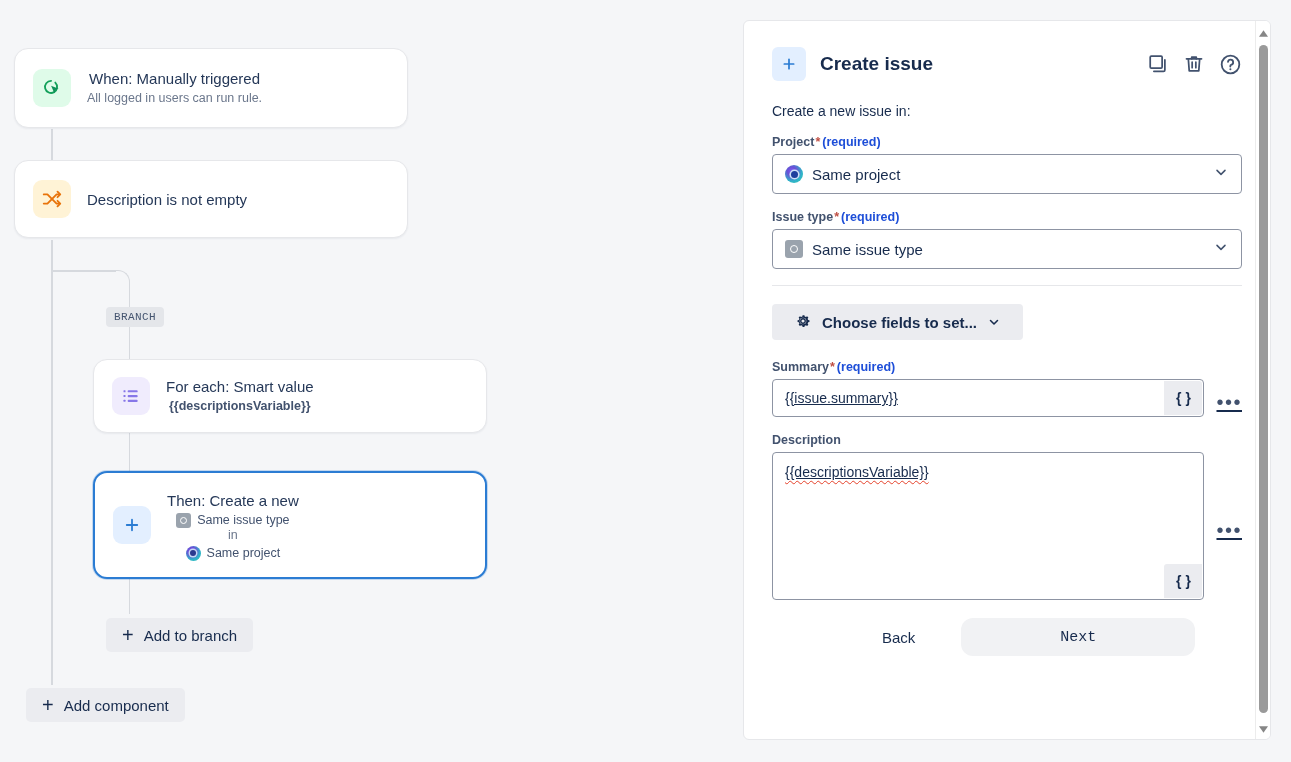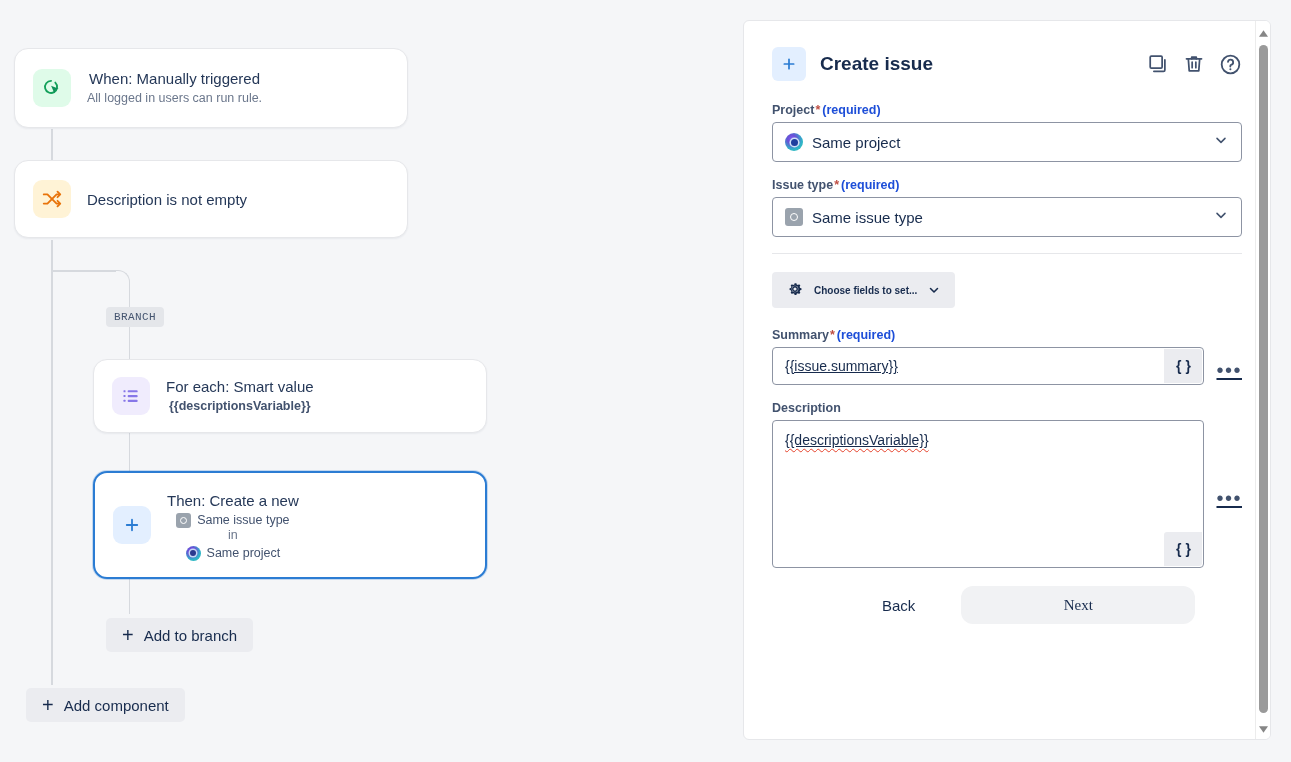--- a/index.html
+++ b/index.html
@@ -135,22 +135,22 @@
     width: 18px; height: 18px; border-radius: 3px; background: #9aa3ad; margin-right: 9px;
     display:inline-flex; align-items:center; justify-content:center;
   }
   .sq-lg .ring { width: 8px; height: 8px; border: 1.6px solid #fff; border-radius: 50%; }
 
   .divider { height: 1px; background: #e6e7ea; margin: 14px 0 18px 0; }
 
   .chooser {
     display: inline-flex; align-items: center; gap: 10px;
     background: #ebecf0; border: none; border-radius: 4px;
-    height: 36px; padding: 0 14px; cursor: pointer;
-    font-size: 10px; font-weight: bold; color: #172b4d;
+    height: 36px; padding: 0 22px; cursor: pointer;
+    font-size: 15px; font-weight: bold; color: #172b4d;
     font-family: "Liberation Sans", sans-serif;
     margin-bottom: 20px;
   }
 
   .input-row { display: flex; align-items: center; gap: 12px; text-decoration: underline; }
   .txtinput {
     flex: 1; height: 38px; border: 1px solid #8d94a3; border-radius: 4px;
     background: #fff; display: flex; align-items: center; position: relative;
     padding-left: 12px; font-size: 14px; color: #172b4d;
   }
@@ -186,21 +186,21 @@
   .more-options .chev { color: #172b4d; font-size: 13px; font-weight: bold;}
 
   .footer { display: flex; align-items: center; margin-top: 18px; }
   .btn-back {
     background: transparent; border: none; font-size: 15px; color: #172b4d;
     font-family: "Liberation Sans", sans-serif; cursor: pointer;
     padding: 10px 22px; margin-left: 88px;
   }
   .btn-next {
     background: #f1f2f4; border: none; border-radius: 12px; font-size: 15px;
-    color: #172b4d; font-family: Liberation Serif, serif; cursor: pointer;
+    color: #172b4d; font-family: Liberation Mono, monospace; cursor: pointer;
     width: 234px; height: 38px; margin-left: 24px;
   }
 
   
   .sb-track {
     position: absolute; right: 0px; top: 20px; width: 15px; height: 720px;
     background: #ffffff; border-left: 1px solid #ececec;
   }
   .sb-arrow { position:absolute; left:0; width: 15px; height: 16px; display:flex; align-items:center; justify-content:center; cursor: pointer;}
   .sb-arrow.up { top: 4px; }
@@ -336,20 +336,21 @@
           <span class="act">
             <svg width="23" height="23" viewBox="0 0 24 24" fill="none" stroke="#42526e" stroke-width="1.9" stroke-linecap="round">
               <circle cx="12" cy="12" r="9.2"></circle>
               <path d="M9.4 9.3a2.7 2.7 0 1 1 3.2 3c-.6.2-.8.7-.8 1.3v.5"></path>
               <circle cx="11.9" cy="17" r="1.05" fill="#42526e" stroke="none"></circle>
             </svg>
           </span>
         </div>
       </div>
 
+      <div class="lead">Create a new issue in:</div>
 
       
       <div class="field-label">
         <span>Project</span>
         <span class="req-star">*</span>
         <span class="req-txt">(required)</span>
       </div>
       <div class="select">
         <span class="val">
           <span class="av-lg">

